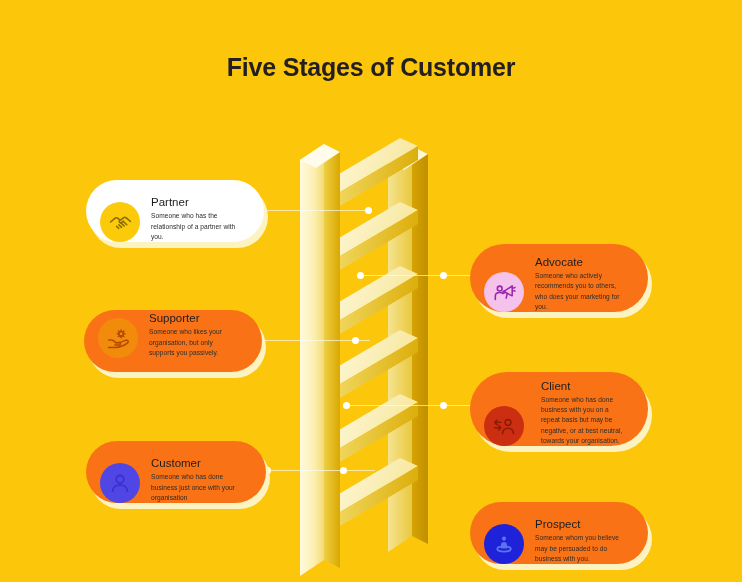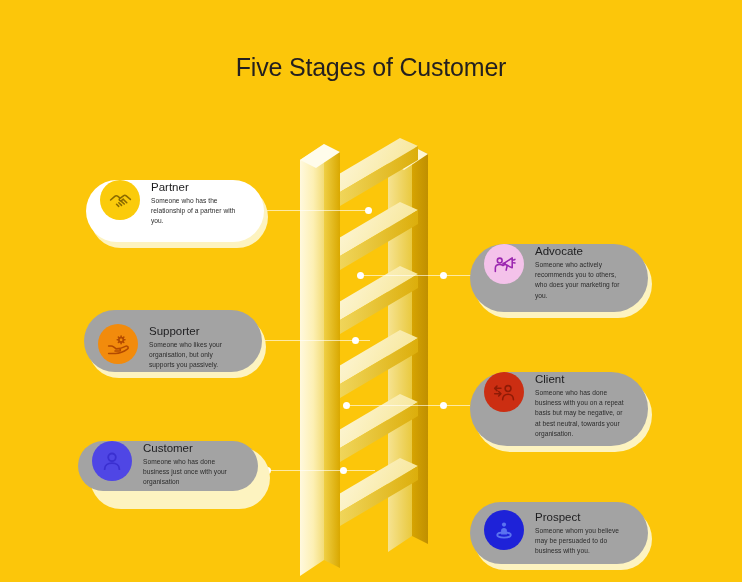--- a/index.html
+++ b/index.html
@@ -23,21 +23,21 @@
 
   
   .title {
     position: absolute;
     left: 0;
     top: 52px;
     width: 742px;
     text-align: center;
     color: #231f20;
     font-size: 25px;
-    font-weight: normal;
+    font-weight: bold;
     line-height: 31px;
     letter-spacing: -0.2px;
   }
   .title .ln { display: block; }
 
   
   .ladder-wrap {
     position: absolute;
     left: 282px;
     top: 132px;
@@ -60,24 +60,24 @@
     background: #ffffff;
   }
 
   
   .card {
     position: absolute;
     border-radius: 46px;
     background: #ffffff;
     box-sizing: border-box;
     display: flex;
-    align-items: flex-start;
+    align-items: flex-end;
     z-index: 5;
   }
-  .card.tint { background: #a3a3a3; }
+  .card.tint { background: #f97316; }
   .card-shadow {
     position: absolute;
     border-radius: 46px;
     background: #FDF3C0;
     z-index: 4;
   }
   .ic {
     flex: 0 0 auto;
     border-radius: 50%;
     display: flex;
@@ -228,21 +228,21 @@
         <path d="M9.5 16 C12.8 16 16.2 15.2 18.6 13.8 C19.6 13.2 20.8 13.6 21.2 14.5 C21.5 15.2 21.2 16 20.5 16.5 C17 19.1 13 20.6 9 20.6 L2.5 20.6"></path>
       </svg>
     </div>
     <div class="txt">
       <div class="c-title">Supporter</div>
       <div class="c-desc">Someone who likes your organisation, but only supports you passively.</div>
     </div>
   </div>
 
   <div class="card-shadow" style="left:90px; top:447px; width:180px; height:62px;"></div>
-  <div class="card tint" style="left:78px; top:441px; width:180px; height:50px; padding:0 14px;">
+  <div class="card tint" style="left:86px; top:441px; width:180px; height:62px; padding:0 14px;">
     <div class="ic" style="width:40px; height:40px; background:#4F46E5;">
       <svg width="26" height="26" viewBox="0 0 24 24" fill="none" stroke="#3A2FD0" stroke-width="1.7" stroke-linecap="round" stroke-linejoin="round">
         <circle cx="12" cy="8.6" r="3.5"></circle>
         <path d="M5.2 19.5 C5.2 15.9 8.2 14 12 14 C15.8 14 18.8 15.9 18.8 19.5"></path>
       </svg>
     </div>
     <div class="txt">
       <div class="c-title">Customer</div>
       <div class="c-desc">Someone who has done business just once with your organisation</div>
     </div>
@@ -260,37 +260,37 @@
         <path d="M20.7 7.6 L22 7.1 M20.7 10.4 L22.1 10.5"></path>
       </svg>
     </div>
     <div class="txt">
       <div class="c-title">Advocate</div>
       <div class="c-desc">Someone who actively recommends you to others, who does your marketing for you.</div>
     </div>
   </div>
 
   <div class="card-shadow" style="left:474px; top:378px; width:178px; height:74px;"></div>
-  <div class="card tint" style="left:470px; top:372px; width:178px; height:74px; padding:0 14px;">
+  <div class="card tint" style="left:470px; top:372px; width:178px; height:74px; padding:0 14px;gap:6px;">
     <div class="ic" style="width:40px; height:40px; background:#CC2E12;">
       <svg width="25" height="25" viewBox="0 0 24 24" fill="none" stroke="#8E1B06" stroke-width="1.5" stroke-linecap="round" stroke-linejoin="round">
         <circle cx="15.4" cy="8.2" r="2.8"></circle>
         <path d="M10.2 19 C10.2 15.6 12.5 13.6 15.4 13.6 C18.3 13.6 20.6 15.6 20.6 19"></path>
         <path d="M8.6 8 L2.6 8 M4.8 5.8 L2.6 8 L4.8 10.2"></path>
         <path d="M2.6 13.2 L8.6 13.2 M6.4 11 L8.6 13.2 L6.4 15.4"></path>
       </svg>
     </div>
     <div class="txt">
       <div class="c-title">Client</div>
       <div class="c-desc">Someone who has done business with you on a repeat basis but may be negative, or at best neutral, towards your organisation.</div>
     </div>
   </div>
 
   <div class="card-shadow" style="left:474px; top:508px; width:178px; height:62px;"></div>
-  <div class="card tint" style="left:470px; top:502px; width:178px; height:62px; padding:8px 14px;">
+  <div class="card tint" style="left:470px; top:502px; width:178px; height:62px; padding:0 14px;">
     <div class="ic" style="width:40px; height:40px; background:#1E22D8;">
       <svg width="26" height="26" viewBox="0 0 24 24" fill="none" stroke="#5B73F0" stroke-width="1.6" stroke-linecap="round" stroke-linejoin="round">
         <circle cx="12" cy="7" r="1.9" fill="#5B73F0" stroke="none"></circle>
         <path d="M9.3 16.2 L9.3 12.6 C9.3 11.1 10.4 10.1 12 10.1 C13.6 10.1 14.7 11.1 14.7 12.6 L14.7 16.2 Z" fill="#5B73F0" stroke="none"></path>
         <ellipse cx="12" cy="16.6" rx="6.3" ry="2.4"></ellipse>
       </svg>
     </div>
     <div class="txt">
       <div class="c-title">Prospect</div>
       <div class="c-desc">Someone whom you believe may be persuaded to do business with you.</div>

